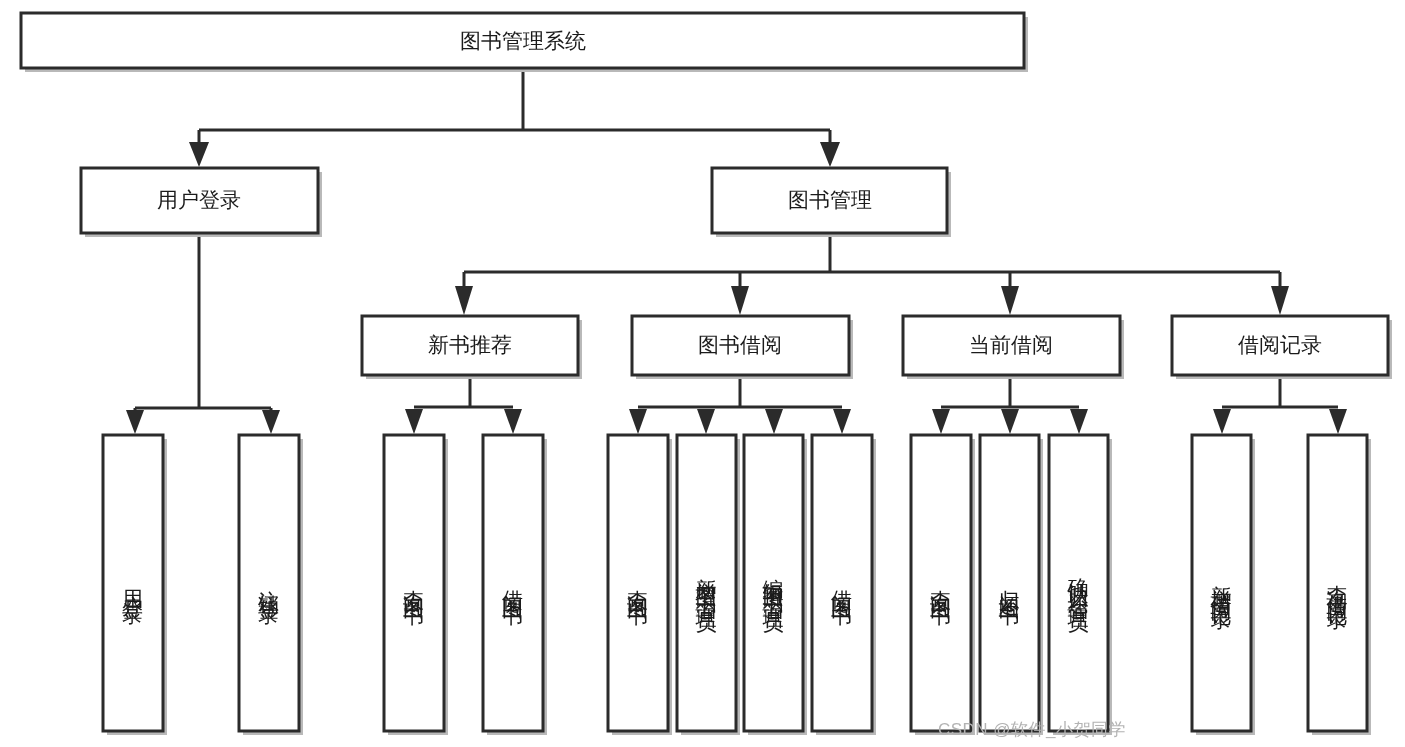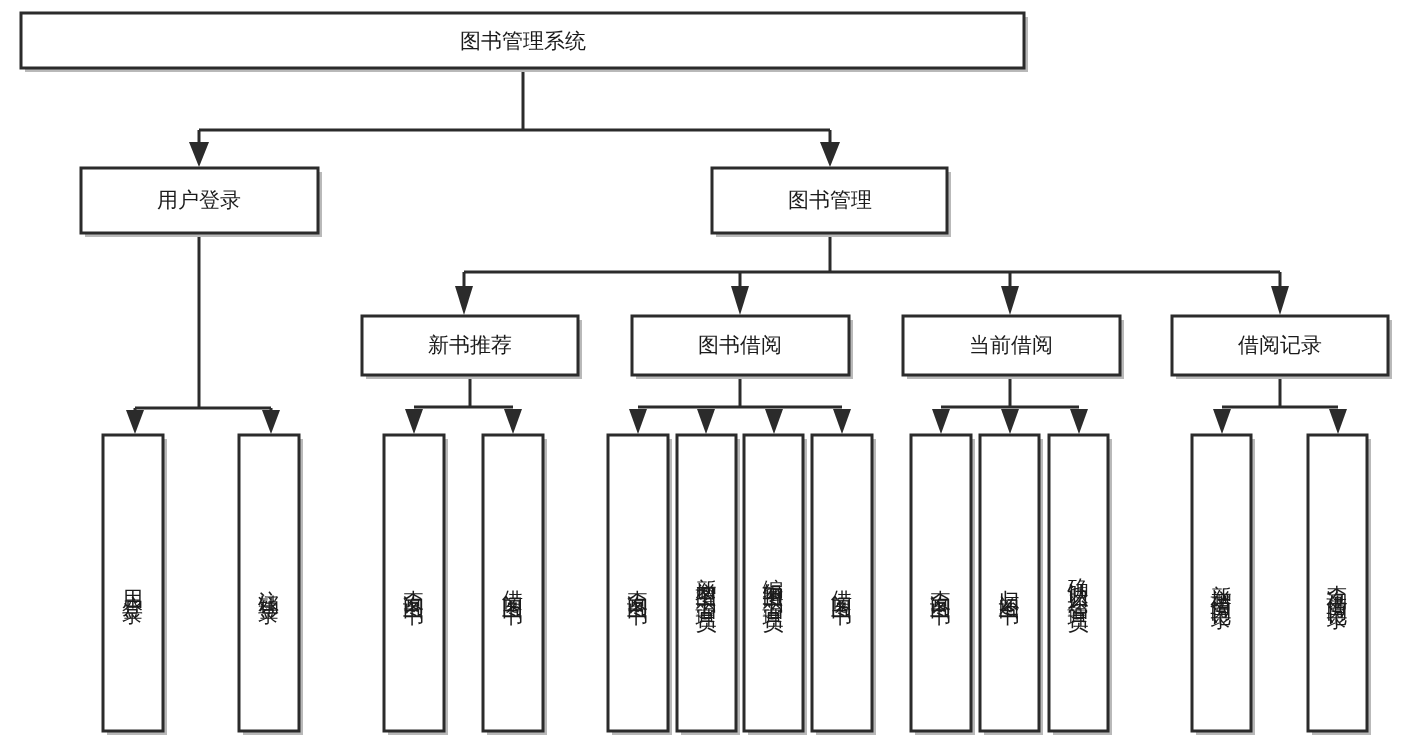--- a/index.html
+++ b/index.html
@@ -247,13 +247,14 @@
       <rect class="node-box" x="1308" y="435" width="59" height="296"></rect>
       <foreignObject class="leaf-fo" x="1308" y="435" width="59" height="296">
         <div xmlns="http://www.w3.org/1999/xhtml" class="leaf-vert">
           <span>查询借阅记录</span>
         </div>
       </foreignObject>
     </g>
 
   </svg>
 
+  <div id="watermark">CSDN @软件_小贺同学</div>
 </div>
 
 </body></html>

